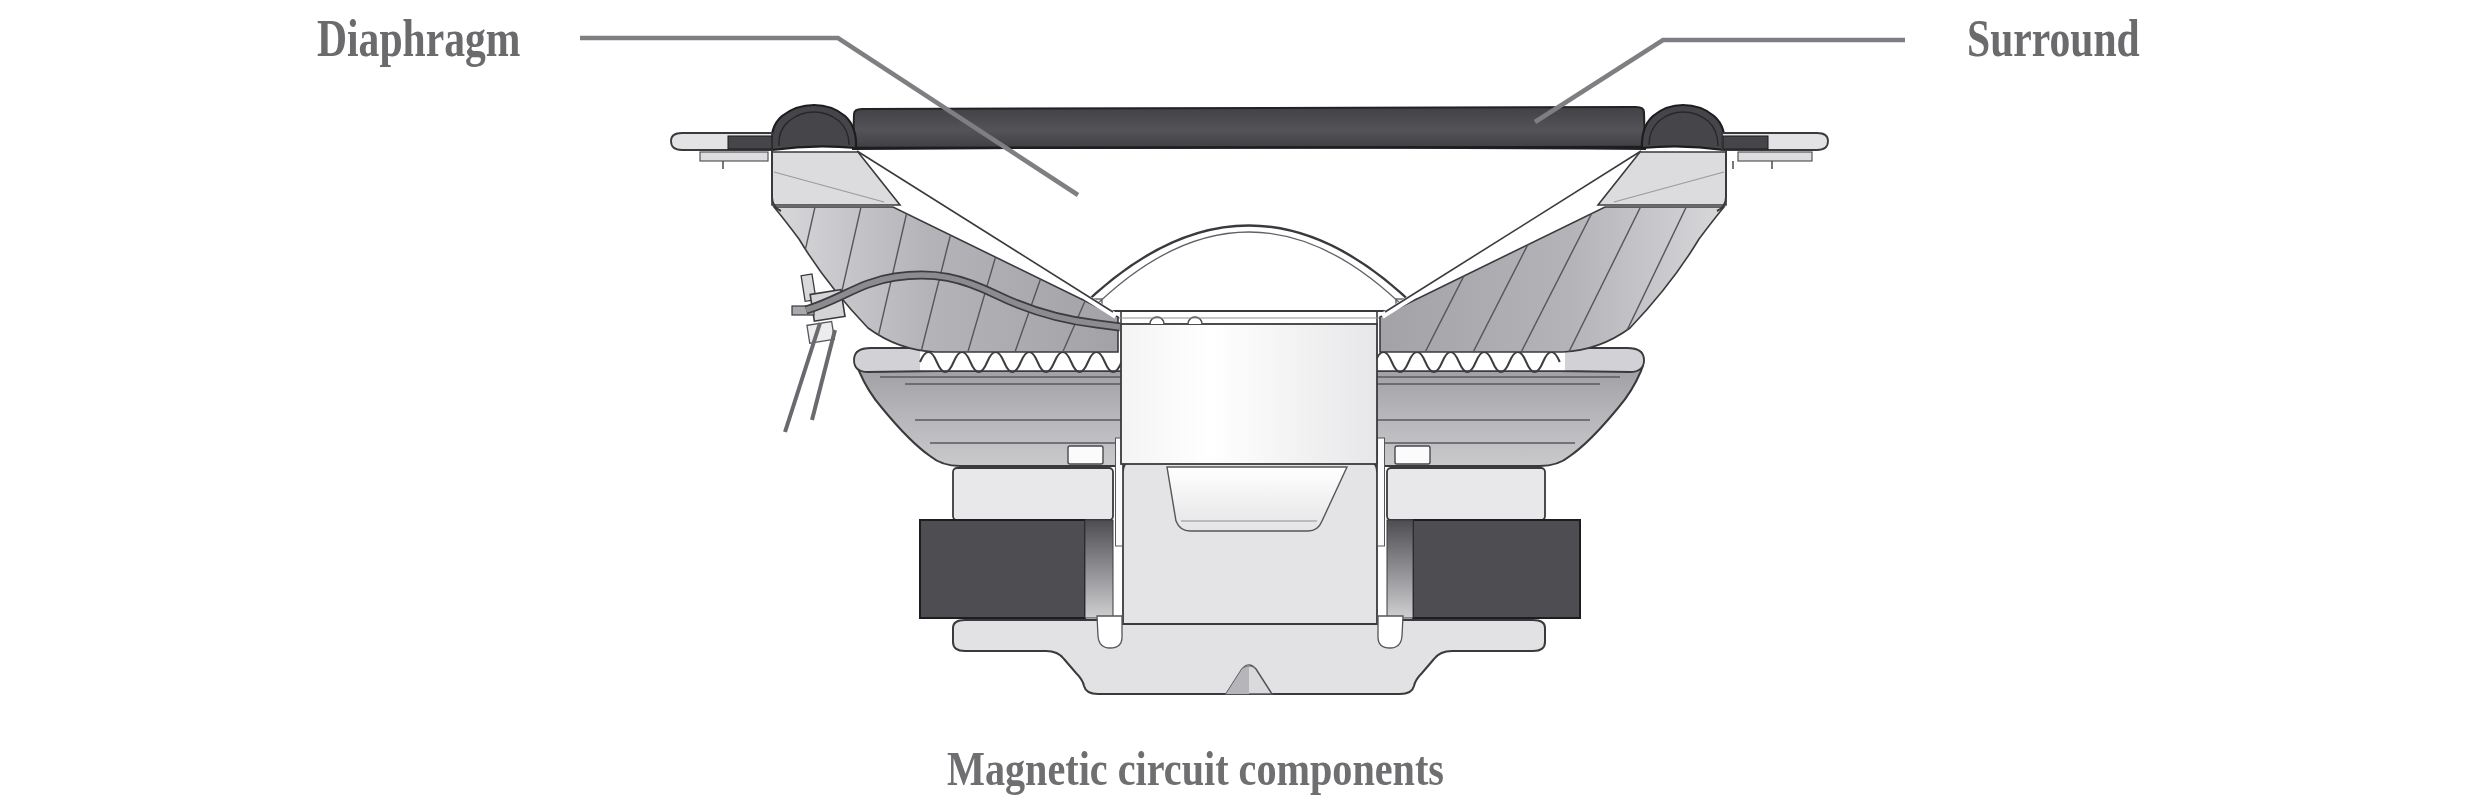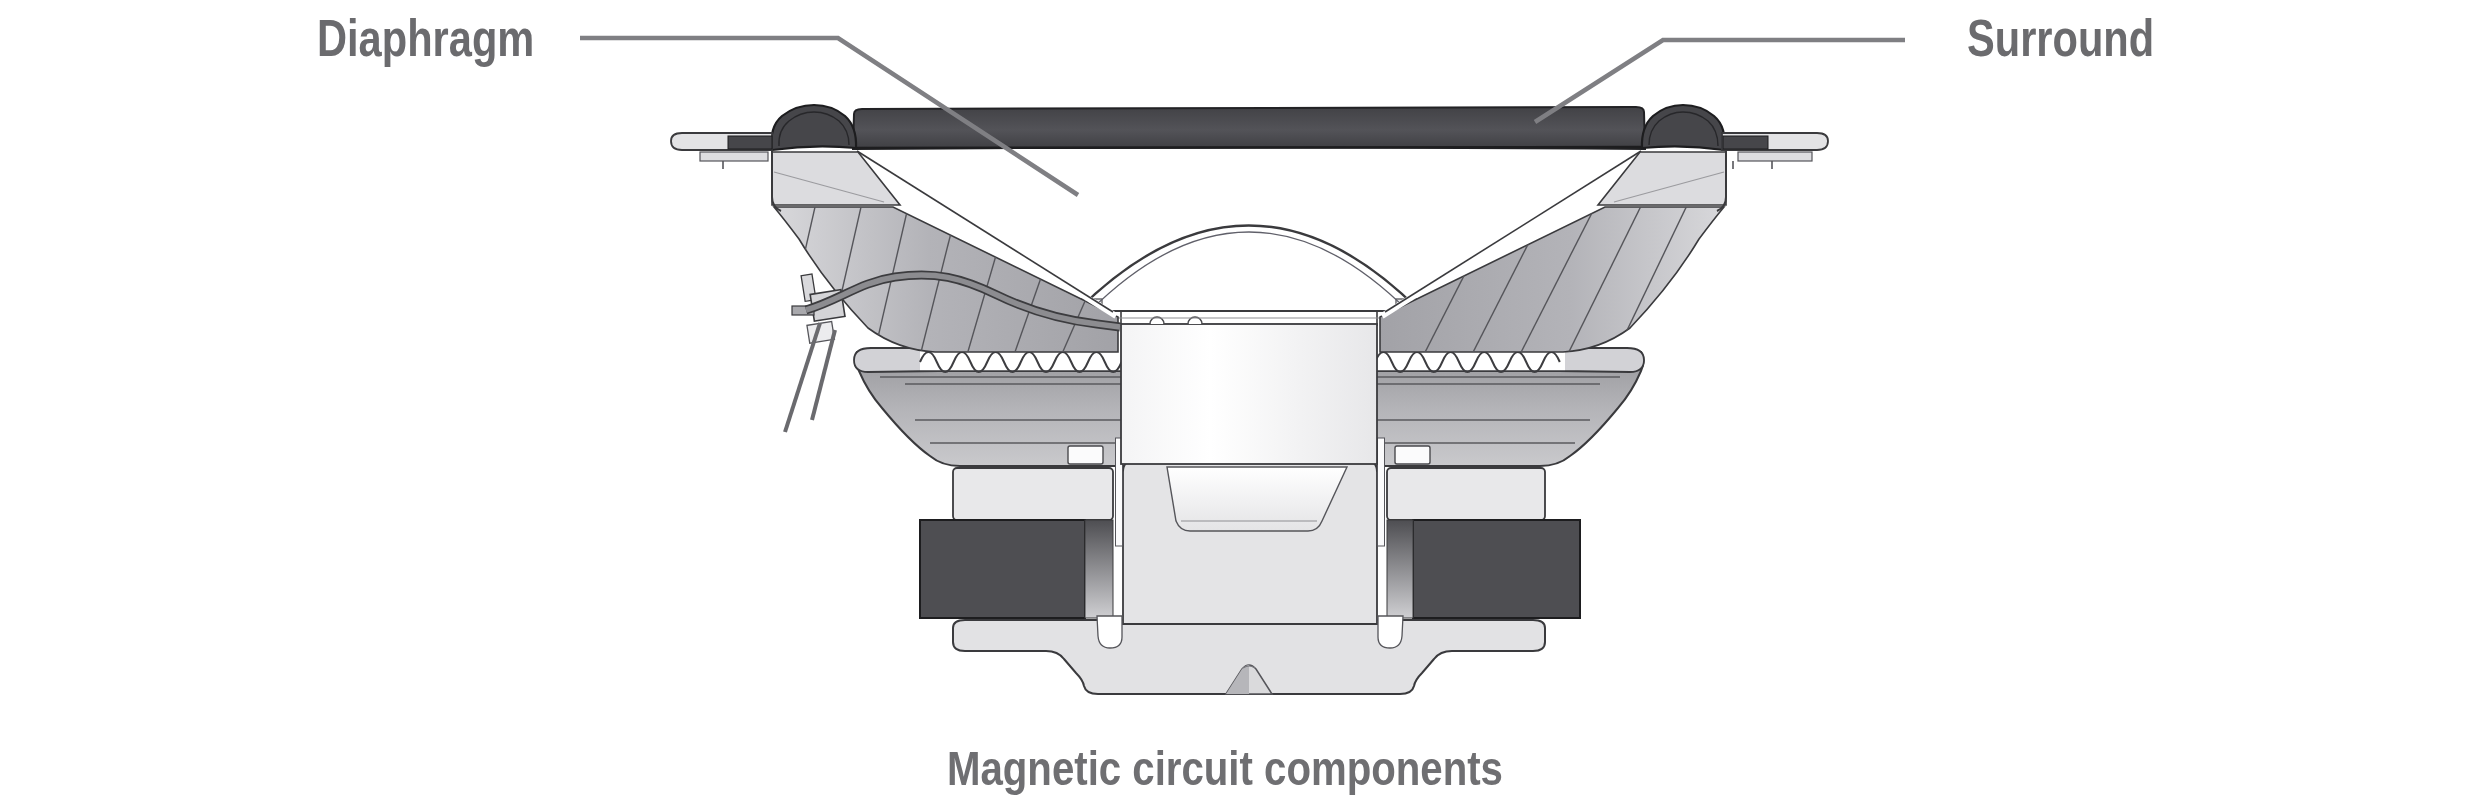--- a/index.html
+++ b/index.html
@@ -1,17 +1,17 @@
 <!DOCTYPE html>
 <html><head>
 <meta charset="utf-8">
 <style>
   html,body{margin:0;padding:0;background:#ffffff;}
   .stage{position:relative;width:2480px;height:810px;background:#ffffff;overflow:hidden;
-         font-family:Liberation Sans, sans-serif;}
+         font-family:Liberation Serif, serif;}
   .stage svg{position:absolute;left:0;top:0;}
   .lbl{position:absolute;color:#6b6b6e;font-weight:bold;font-size:52px;line-height:1.1;
        transform:scaleX(0.80);transform-origin:left top;white-space:nowrap;}
   .cap{position:absolute;color:#6f6f72;font-weight:bold;font-size:49px;line-height:1.1;
        transform:scaleX(0.82);transform-origin:left top;white-space:nowrap;}
 </style>
 </head>
 <body>
 
 <div class="stage">

